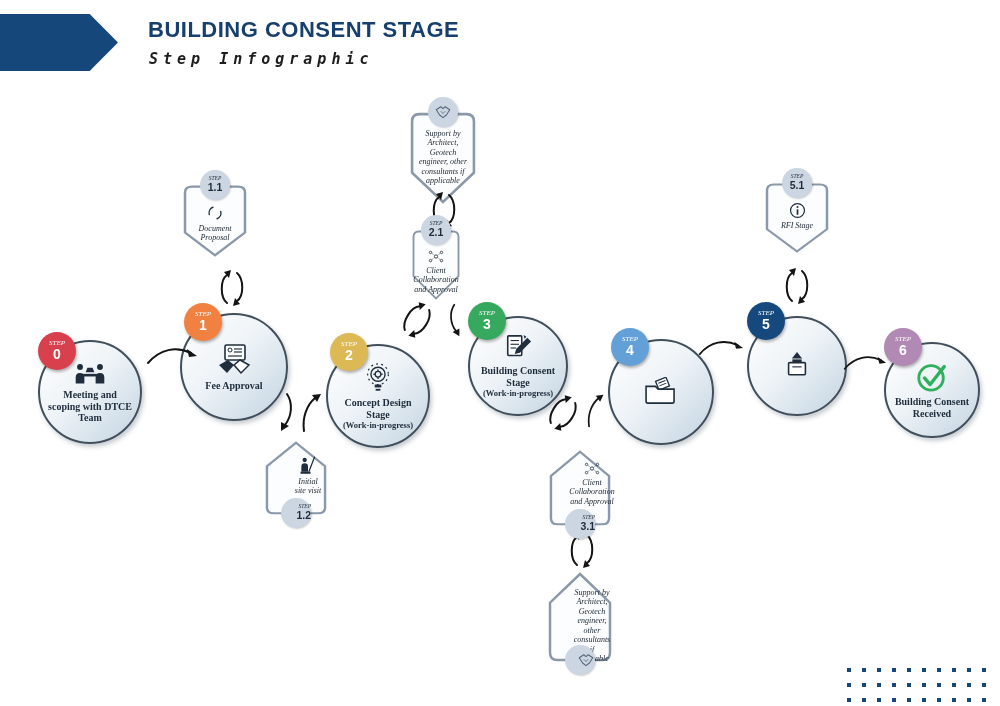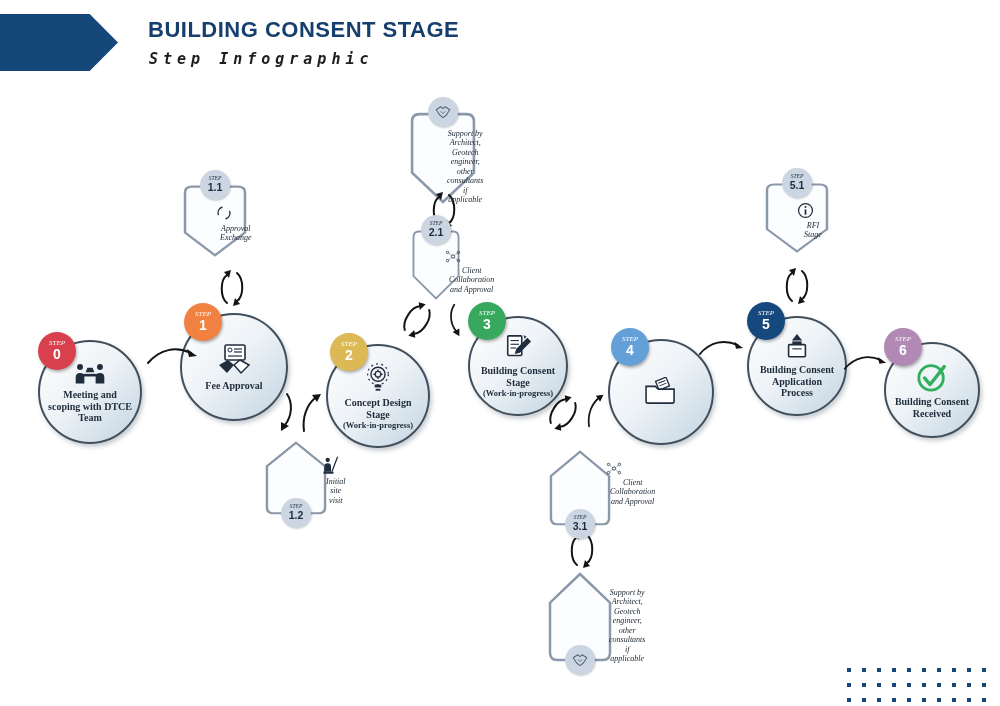--- a/index.html
+++ b/index.html
@@ -26,33 +26,33 @@
                  line-height:1.1;color:#1d2b3a;}
   .badge{position:absolute;width:38px;height:38px;border-radius:50%;
          display:flex;flex-direction:column;align-items:center;justify-content:center;
          color:#fff;box-shadow:1px 2px 3px rgba(0,0,0,.3);z-index:3;}
   .badge .bw{font-family:"Liberation Serif",serif;font-style:italic;font-size:7px;line-height:1;}
   .badge .bn{font-size:14px;font-weight:bold;line-height:1.1;}
   
   .shield{position:absolute;}
   .shield-bg{position:absolute;inset:0;width:100%;height:100%;}
   .shield-body{position:relative;z-index:2;display:flex;flex-direction:column;
-               align-items:flex-start;text-align:center;height:100%;box-sizing:border-box;padding-left:32px;}
+               align-items:center;text-align:center;height:100%;box-sizing:border-box;}
   .shield.down .shield-body{padding-top:17px;}
   .shield.up .shield-body{padding-top:7px;margin-left:24px;}
   .shield-label{font-family:"Liberation Serif",serif;font-style:italic;font-size:8px;
                 line-height:1.18;color:#202b36;padding:0 5px;}
   .shield-badge{position:absolute;left:50%;transform:translateX(-50%);width:30px;height:30px;
                 border-radius:50%;background:#ccd6e2;z-index:3;display:flex;flex-direction:column;
                 align-items:center;justify-content:center;color:#1d2b3a;
                 box-shadow:1px 1px 2px rgba(0,0,0,.2);}
   .shield-badge .bw{font-family:"Liberation Serif",serif;font-style:italic;font-size:5.5px;line-height:1;}
   .shield-badge .bn{font-size:10.5px;font-weight:bold;line-height:1.1;}
   .shield.down .shield-badge{top:-15px;}
-  .shield.up .shield-badge{bottom:-13px;}
+  .shield.up .shield-badge{bottom:-13px;align-items:flex-end;}
   .shield .icon{line-height:0;margin:2px 0 2px;}
   
   .arr{position:absolute;overflow:visible;}
   
   .dot-grid{position:absolute;left:847px;top:668px;display:grid;gap:11px;}
   .dot{width:4px;height:4px;}
 </style>
 </head>
 <body>
 
@@ -193,21 +193,20 @@
 <div class="step-node" style="left:747px;top:316px;width:100px;height:100px">
   <div class="circle">
     <span class="icon">
       <svg width="28" height="28" viewBox="0 0 30 30">
         <path d="M15 1 l5.5 7 h-11 z" fill="#1f2d3d"></path>
         <rect x="10" y="9" width="10" height="3.5" fill="#1f2d3d"></rect>
         <rect x="6" y="12.5" width="18" height="13" rx="1" fill="#fff" stroke="#1f2d3d" stroke-width="1.7"></rect>
         <line x1="10" y1="17" x2="20" y2="17" stroke="#1f2d3d" stroke-width="1.2"></line>
       </svg>
     </span>
-    <div class="step-label">Building Consent Application Process</div>
   </div>
   <div class="badge" style="left: 0px; top: -14px; background: rgb(21, 73, 125);">
     <span class="bw">STEP</span>
     <span class="bn">5</span>
   </div>
 </div>
 
 <div class="step-node" style="left:884px;top:342px;width:96px;height:96px">
   <div class="circle">
     <span class="icon">
@@ -232,21 +231,21 @@
     <span class="bw">STEP</span>
     <span class="bn">1.1</span>
   </div>
   <div class="shield-body">
     <span class="icon">
       <svg width="18" height="18" viewBox="0 0 22 22">
         <path d="M4 13 a7.5 7.5 0 0 1 4.5 -9" fill="none" stroke="#1f2d3d" stroke-width="1.7" stroke-linecap="round"></path>
         <path d="M18 9 a7.5 7.5 0 0 1 -4.5 9" fill="none" stroke="#1f2d3d" stroke-width="1.7" stroke-linecap="round"></path>
       </svg>
     </span>
-    <div class="shield-label">Approval Exchange</div>
+    <div class="shield-label">Document Proposal</div>
   </div>
 </div>
 
 <div class="shield down" style="left:410px;top:112px;width:66px;height:92px">
   <svg class="shield-bg" viewBox="0 0 64 88" preserveAspectRatio="none">
     <path d="M9 2 H55 Q62 2 62 9 V58 L32 86 L2 58 V9 Q2 2 9 2 Z" fill="#fcfdfe" stroke="#8a98aa" stroke-width="2.5"></path>
   </svg>
   <div class="shield-badge">
     <span class="icon">
       <svg width="18" height="14" viewBox="0 0 24 18">

